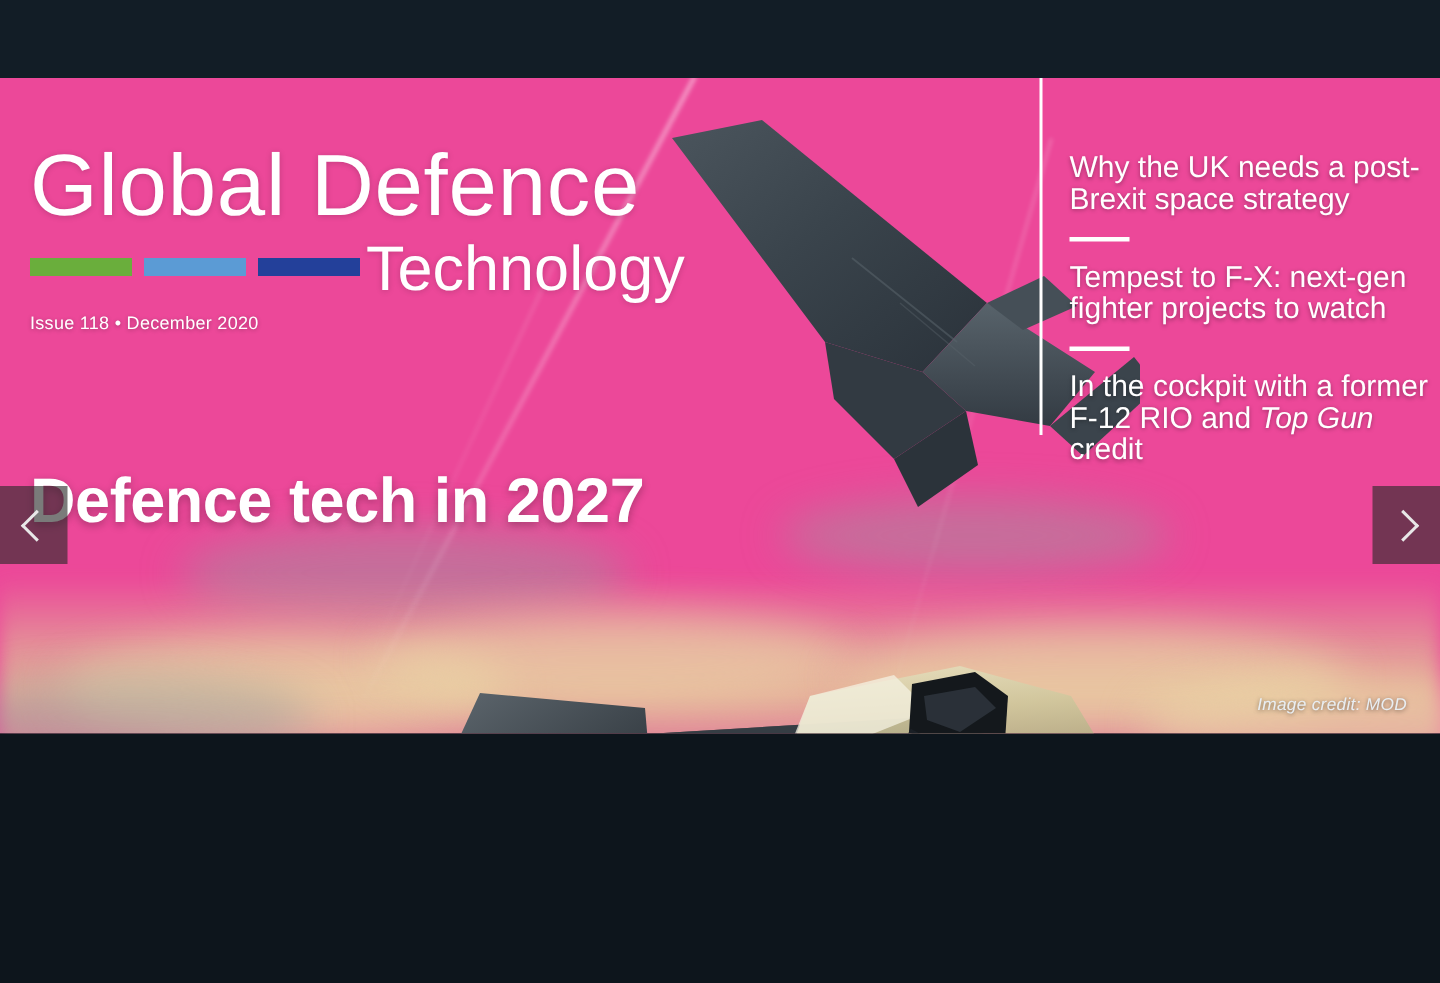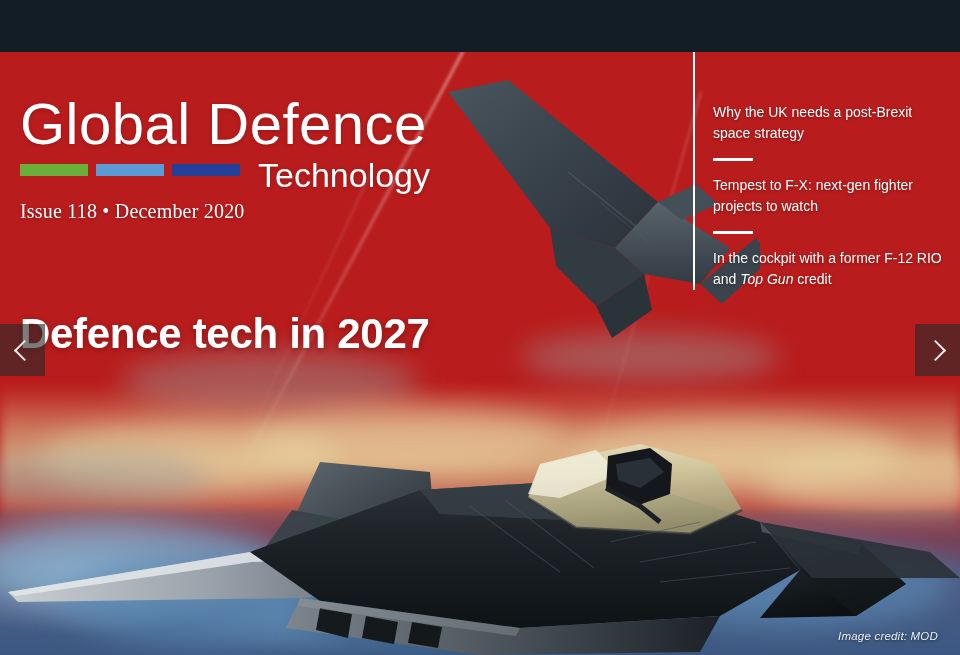--- a/index.html
+++ b/index.html
@@ -8,23 +8,23 @@
     padding: 0;
     background: #0d151c;
   }
   body {
     font-family: "Liberation Sans", sans-serif;
   }
 
   #cover {
     position: relative;
     width: 960px;
-    height: 655px;
+    height: 489px;
     overflow: hidden;
-    background: #b91c1c;
+    background: #ec4899;
   }
 
   
   #topbar {
     position: absolute;
     left: 0; top: 0;
     width: 960px;
     height: 52px;
     background: #121d26;
     z-index: 40;
@@ -127,35 +127,34 @@
     text-shadow: 0 1px 4px rgba(0,0,0,0.18);
   }
   .mh-row2 {
     display: flex;
     align-items: flex-end;
     margin-top: 5px;
   }
   .bars { display: flex; gap: 8px; padding-bottom: 16px; }
   .bar { width: 68px; height: 12px; display: block; }
   .mh-line2 {
-    font-size: 34px;
+    font-size: 42px;
     font-weight: 300;
     color: #ffffff;
     line-height: 1;
-    margin-left: 18px;
+    margin-left: 4px;
     white-space: nowrap;
     text-shadow: 0 1px 4px rgba(0,0,0,0.18);
   }
   .mh-issue {
     margin-top: 8px;
-    font-size: 20px;
+    font-size: 12px;
     color: #ffffff;
     letter-spacing: 0.2px;
     text-shadow: 0 1px 3px rgba(0,0,0,0.3);
-    font-family: Liberation Serif, serif;
   }
 
   
   #rail {
     position: absolute;
     left: 693px;
     top: 52px;
     width: 267px;
     height: 238px;
     z-index: 30;
@@ -167,21 +166,21 @@
     height: 238px;
     background: #ffffff;
   }
   #rail-items {
     position: absolute;
     left: 20px;
     top: 50px;
     width: 240px;
   }
   .rail-item {
-    font-size: 14px;
+    font-size: 20px;
     line-height: 21px;
     color: #ffffff;
     text-shadow: 0 1px 3px rgba(0,0,0,0.35);
     cursor: pointer;
   }
   .rail-item em { font-style: italic; }
   .rail-rule {
     width: 40px;
     height: 3px;
     background: #ffffff;

